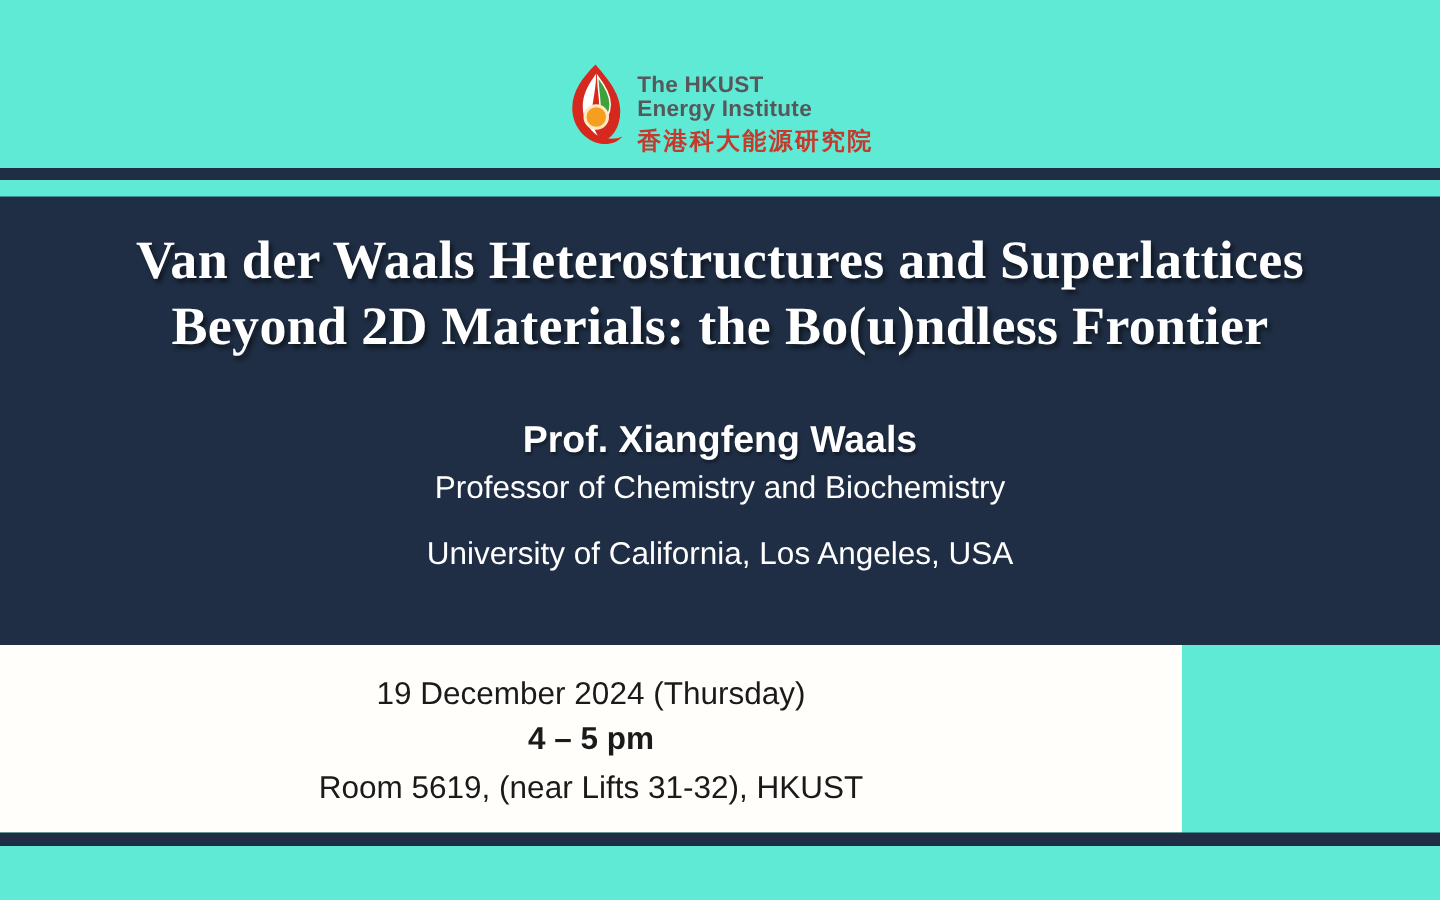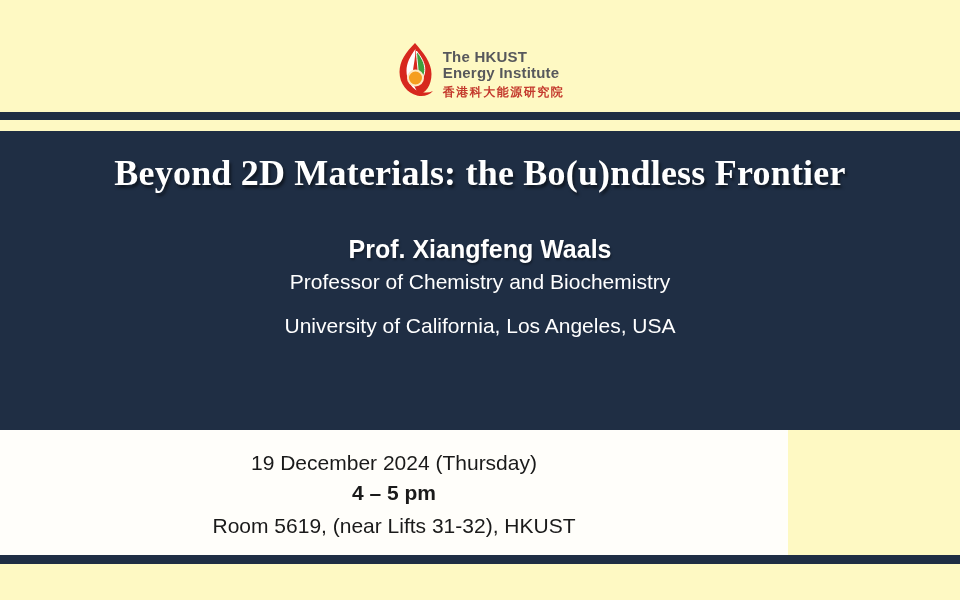--- a/index.html
+++ b/index.html
@@ -1,20 +1,20 @@
 <!DOCTYPE html>
 <html><head>
 <meta charset="utf-8">
 <style>
   html, body { margin: 0; padding: 0; background: #ffffff; }
   .page {
     position: relative;
     width: 960px;
     height: 600px;
-    background: #fef9c3;
+    background: #5eead4;
     overflow: hidden;
     font-family: "Liberation Sans", sans-serif;
   }
 
   
   .logo {
     position: absolute;
     top: 42px; left: 0; right: 0;
     display: flex;
     justify-content: center;
@@ -25,21 +25,21 @@
   .logo-text { padding-top: 7px; text-align: left; }
   .logo-name {
     color: #57585c;
     font-size: 15px;
     font-weight: 700;
     line-height: 16px;
     letter-spacing: .2px;
   }
   .logo-cn {
     color: #c43a2d;
-    font-size: 12px;
+    font-size: 16px;
     font-weight: 700;
     margin-top: 3px;
     letter-spacing: 1.5px;
     white-space: nowrap;
   }
 
   
   .bar {
     position: absolute;
     left: 0;
@@ -119,20 +119,21 @@
       <div class="logo-name">The HKUST</div>
       <div class="logo-name">Energy Institute</div>
       <div class="logo-cn">香港科大能源研究院</div>
     </div>
   </div>
 
   <div class="bar top"></div>
 
   <div class="hero">
     <div class="title">
+      <div>Van der Waals Heterostructures and Superlattices</div>
       <div>Beyond 2D Materials: the Bo(u)ndless Frontier</div>
     </div>
     <div class="speaker-name">Prof. Xiangfeng Waals</div>
     <div class="speaker-role">Professor of Chemistry and Biochemistry</div>
     <div class="speaker-affil">University of California, Los Angeles, USA</div>
   </div>
 
   <div class="info">
     <div class="info-date">19 December 2024 (Thursday)</div>
     <div class="info-time">4 – 5 pm</div>

